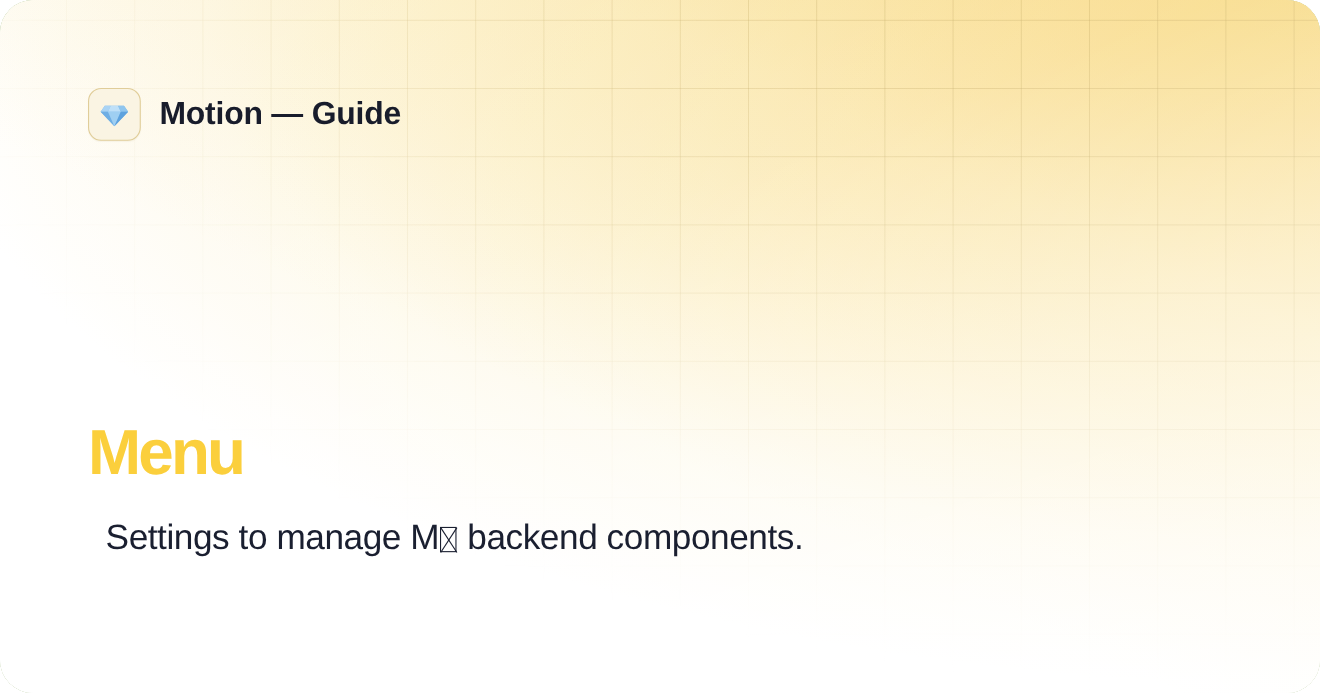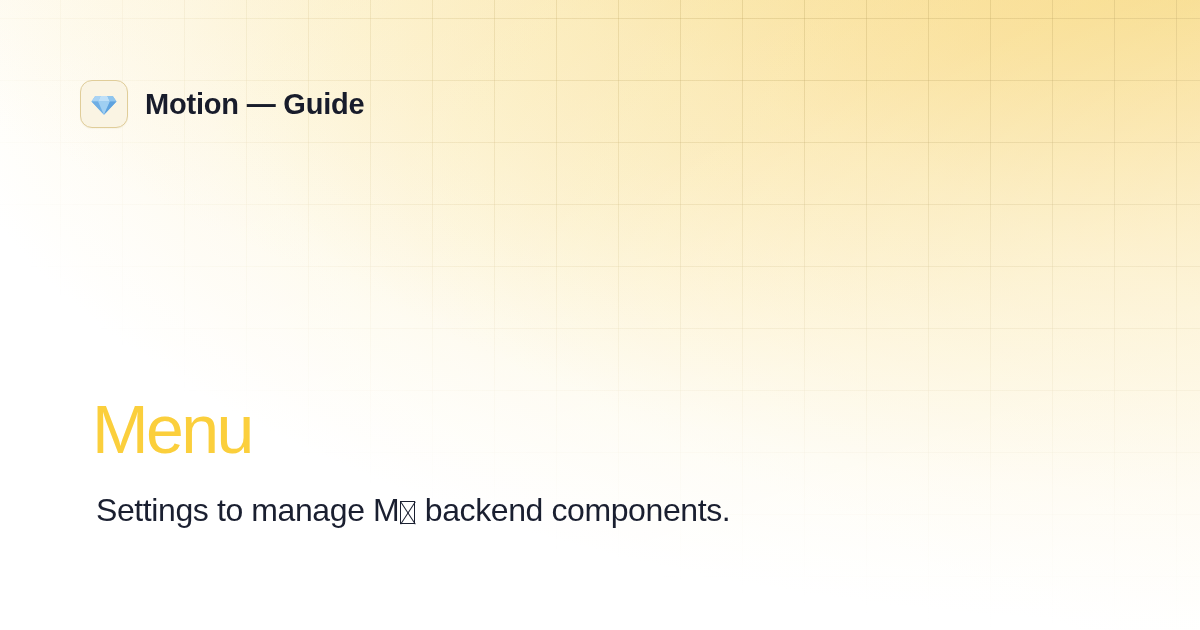--- a/index.html
+++ b/index.html
@@ -11,20 +11,21 @@
     font-family: "Liberation Sans", sans-serif;
     -webkit-font-smoothing: antialiased;
   }
 
   .card {
     position: relative;
     width: 1200px;
     height: 630px;
     overflow: hidden;
     background: #4d7c0f;
+    border-radius: 30px;
   }
 
   
   .bg-base {
     position: absolute;
     inset: 0;
     background: #ffffff;
   }
 
   
@@ -137,24 +138,24 @@
     line-height: 1;
   }
 
   .headline-block {
     position: absolute;
     left: 80px;
     top: 383px;
   }
 
   .headline {
-    margin: 12px;
-    font-size: 68px;
+    margin: 0;
+    font-size: 58px;
     line-height: 1;
-    font-weight: 400;
+    font-weight: 700;
     letter-spacing: -2.6px;
     color: #fbcf3c;
     white-space: nowrap;
   }
 
   .subhead {
     margin: 16px;
     margin-top: 29px;
     font-size: 32px;
     line-height: 1.15;

